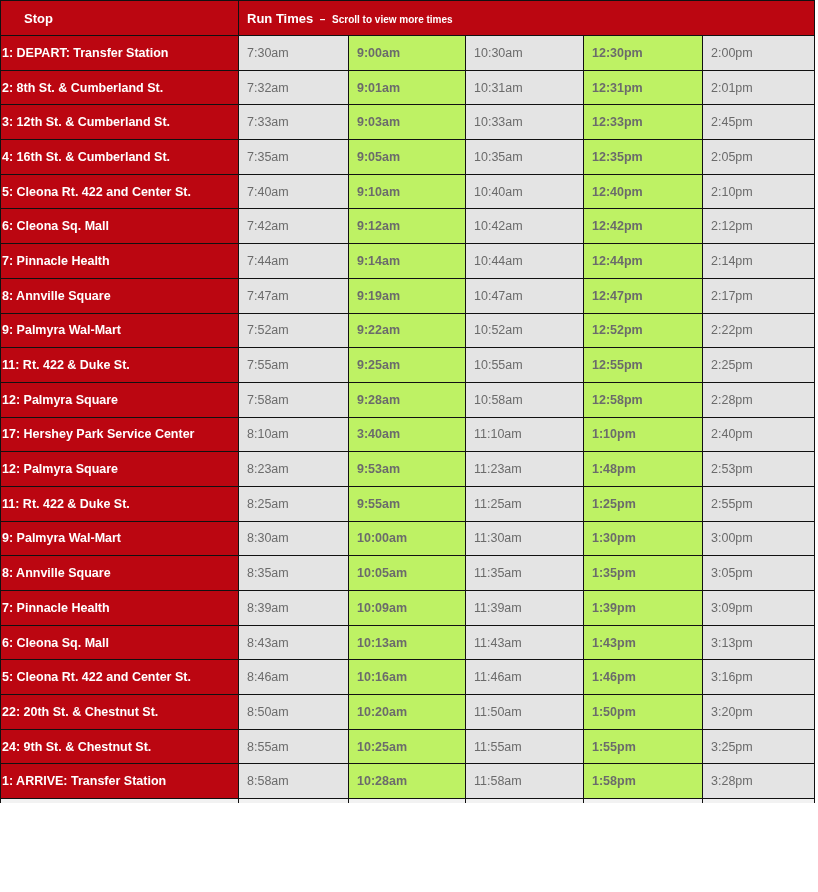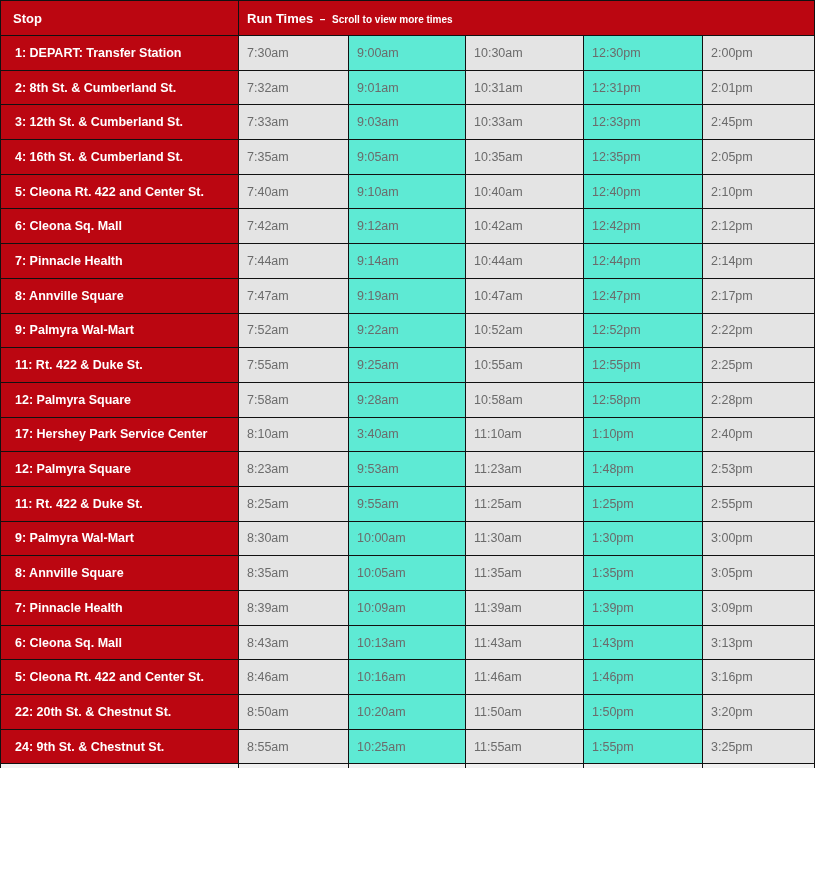--- a/index.html
+++ b/index.html
@@ -28,40 +28,40 @@
     overflow: hidden;
     white-space: nowrap;
   }
   table.sched thead th {
     background: #bb0611;
     color: #ffffff;
     height: 34px;
     font-weight: bold;
     font-size: 13px;
   }
-  table.sched thead th.stop-h { padding-left: 12px; }
+  table.sched thead th.stop-h { padding-left: 23px; }
   .run-sub {
     font-size: 10px;
     font-weight: bold;
     margin-left: 3px;
   }
   table.sched tbody td {
     height: 33.7px;
     font-size: 12.5px;
     color: #6b6b6b;
   }
   table.sched tbody td.stop {
     background: #bb0611;
     color: #ffffff;
     font-weight: bold;
     font-size: 12.5px;
-    padding-left: 14px;
+    padding-left: 1px;
   }
   table.sched tbody td.c-gray { background: #e4e4e4; }
-  table.sched tbody td.c-white { background: #5eead4; }
+  table.sched tbody td.c-white { background: #bef264; font-weight: bold; }
   table.sched tbody tr.partial td {
     height: 4px;
     border-bottom: none;
   }
   col.c0 { width: 238px; }
   col.c1 { width: 110px; }
   col.c2 { width: 117px; }
   col.c3 { width: 118px; }
   col.c4 { width: 119px; }
   col.c5 { width: 112px; }
@@ -253,20 +253,28 @@
           <td class="c-gray">3:20pm</td>
         </tr>
         <tr>
           <td class="stop">24: 9th St. &amp; Chestnut St.</td>
           <td class="c-gray">8:55am</td>
           <td class="c-white">10:25am</td>
           <td class="c-gray">11:55am</td>
           <td class="c-white">1:55pm</td>
           <td class="c-gray">3:25pm</td>
         </tr>
+        <tr>
+          <td class="stop">1: ARRIVE: Transfer Station</td>
+          <td class="c-gray">8:58am</td>
+          <td class="c-white">10:28am</td>
+          <td class="c-gray">11:58am</td>
+          <td class="c-white">1:58pm</td>
+          <td class="c-gray">3:28pm</td>
+        </tr>
         <tr class="partial">
           <td style="background: rgb(242, 242, 242);"></td>
           <td style="background: rgb(242, 242, 242);"></td>
           <td style="background: rgb(242, 242, 242);"></td>
           <td style="background: rgb(242, 242, 242);"></td>
           <td style="background: rgb(242, 242, 242);"></td>
           <td style="background: rgb(242, 242, 242);"></td>
         </tr>
       </tbody>
   </table>

